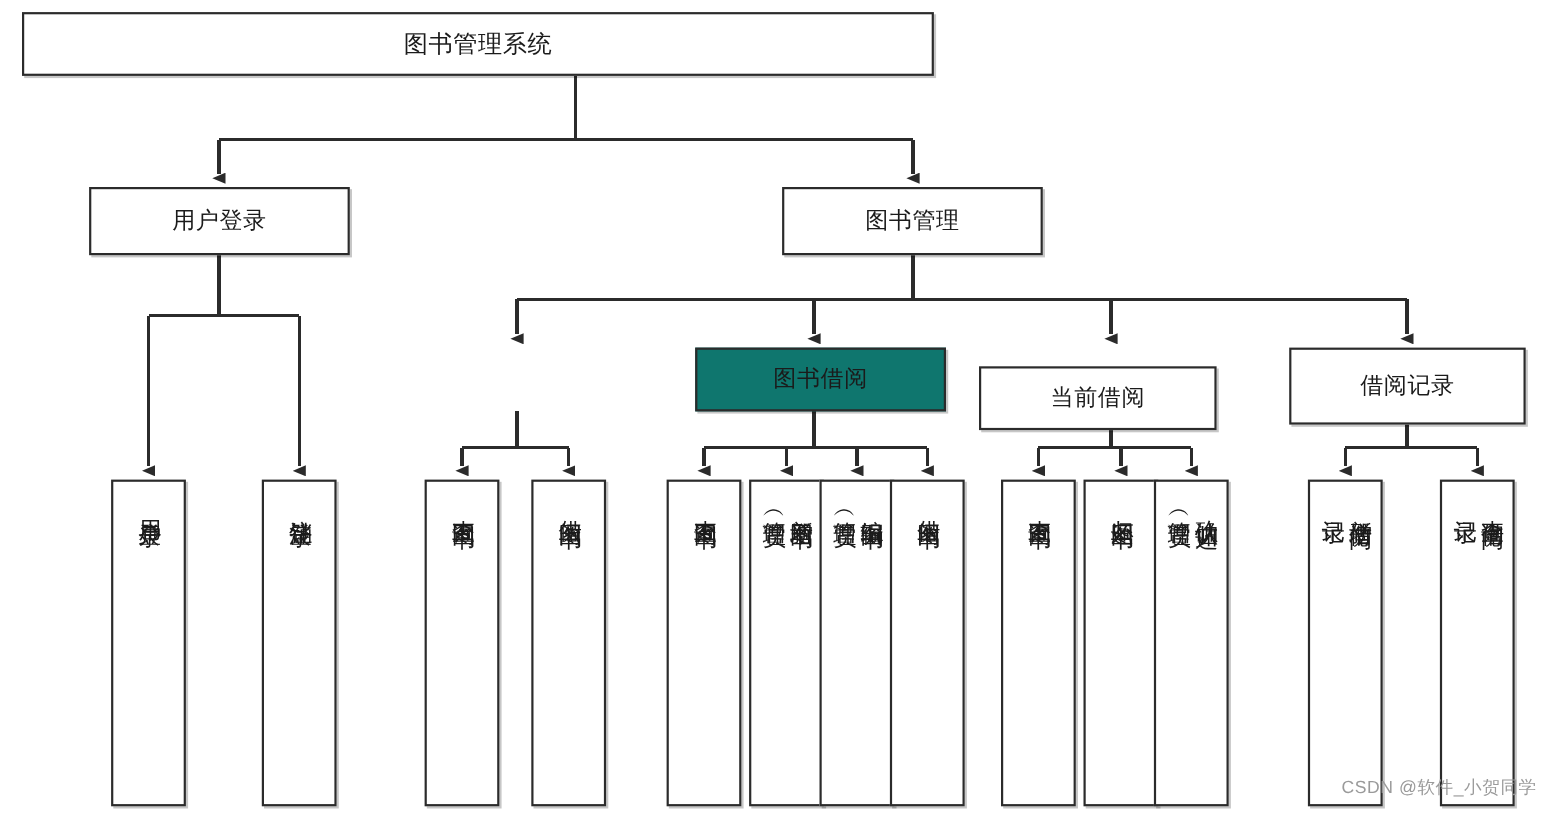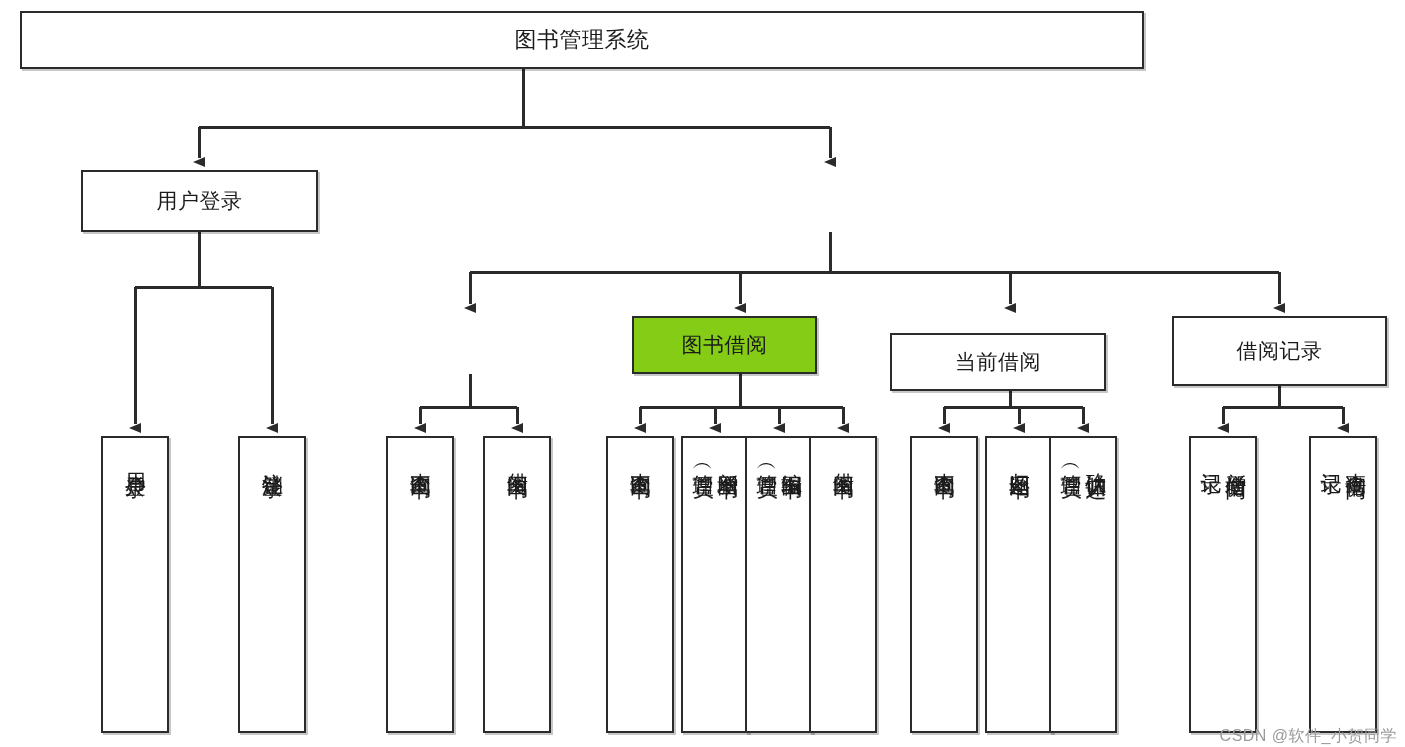--- a/index.html
+++ b/index.html
@@ -36,21 +36,21 @@
   }
   .node.vert .lbl{
     writing-mode:vertical-rl;
     text-orientation:upright;
     font-size:21px;
     line-height:1.18;
     letter-spacing:2px;
   }
   #watermark{
     position:absolute;
-    right:8px;bottom:0;
+    right:8px;bottom:20px;
     font-size:16px;
     color:#9a9a9a;
     letter-spacing:0.5px;
     white-space:nowrap;
   }
 </style>
 </head>
 <body>
 
 <div id="canvas">
@@ -100,29 +100,32 @@
       <path d="M1019,407 L1019,424" marker-end="url(#ar)"></path>
       <path d="M1083,407 L1083,424" marker-end="url(#ar)"></path>
 
       <path d="M1279,374 L1279,407"></path>
       <path d="M1223,407 L1343,407"></path>
       <path d="M1223,407 L1223,424" marker-end="url(#ar)"></path>
       <path d="M1343,407 L1343,424" marker-end="url(#ar)"></path>
     </g>
   </svg>
 
-  <div class="node horiz root shadow" style="left: 20px; top: 11px; width: 1124px; height: 58px; border-color: rgb(43, 43, 43); background: rgb(255, 255, 255); color: rgb(27, 27, 27);">
+  <div class="node horiz root shadow" style="left: 20px; top: 11px; width: 829px; height: 58px; border-color: rgb(43, 43, 43); background: rgb(255, 255, 255); color: rgb(27, 27, 27);">
     <span class="lbl">图书管理系统</span>
   </div>
 
   <div class="node horiz shadow" style="left: 81px; top: 170px; width: 237px; height: 62px; border-color: rgb(43, 43, 43); background: rgb(255, 255, 255); color: rgb(27, 27, 27);">
     <span class="lbl">用户登录</span>
   </div>
+  <div class="node horiz shadow" style="left: 711px; top: 170px; width: 237px; height: 62px; border-color: rgb(43, 43, 43); background: rgb(255, 255, 255); color: rgb(27, 27, 27);">
+    <span class="lbl">图书管理</span>
+  </div>
 
-  <div class="node horiz shadow" style="left: 632px; top: 316px; width: 185px; height: 58px; border-color: rgb(43, 43, 43); background: #84cc16; color: rgb(27, 27, 27);">
+  <div class="node horiz shadow" style="left: 632px; top: 316px; width: 228px; height: 58px; border-color: rgb(43, 43, 43); background: #0f766e; color: rgb(27, 27, 27);">
     <span class="lbl">图书借阅</span>
   </div>
   <div class="node horiz shadow" style="left: 890px; top: 316px; width: 216px; height: 58px; border-color: rgb(43, 43, 43); background: rgb(255, 255, 255); color: rgb(27, 27, 27); margin-top: 17px;">
     <span class="lbl">当前借阅</span>
   </div>
   <div class="node horiz shadow" style="left: 1172px; top: 316px; width: 215px; height: 70px; border-color: rgb(43, 43, 43); background: rgb(255, 255, 255); color: rgb(27, 27, 27);">
     <span class="lbl">借阅记录</span>
   </div>
 
   <div class="node vert shadow" style="left: 101px; top: 436px; width: 68px; height: 297px; border-color: rgb(43, 43, 43); background: rgb(255, 255, 255); color: rgb(27, 27, 27);">

